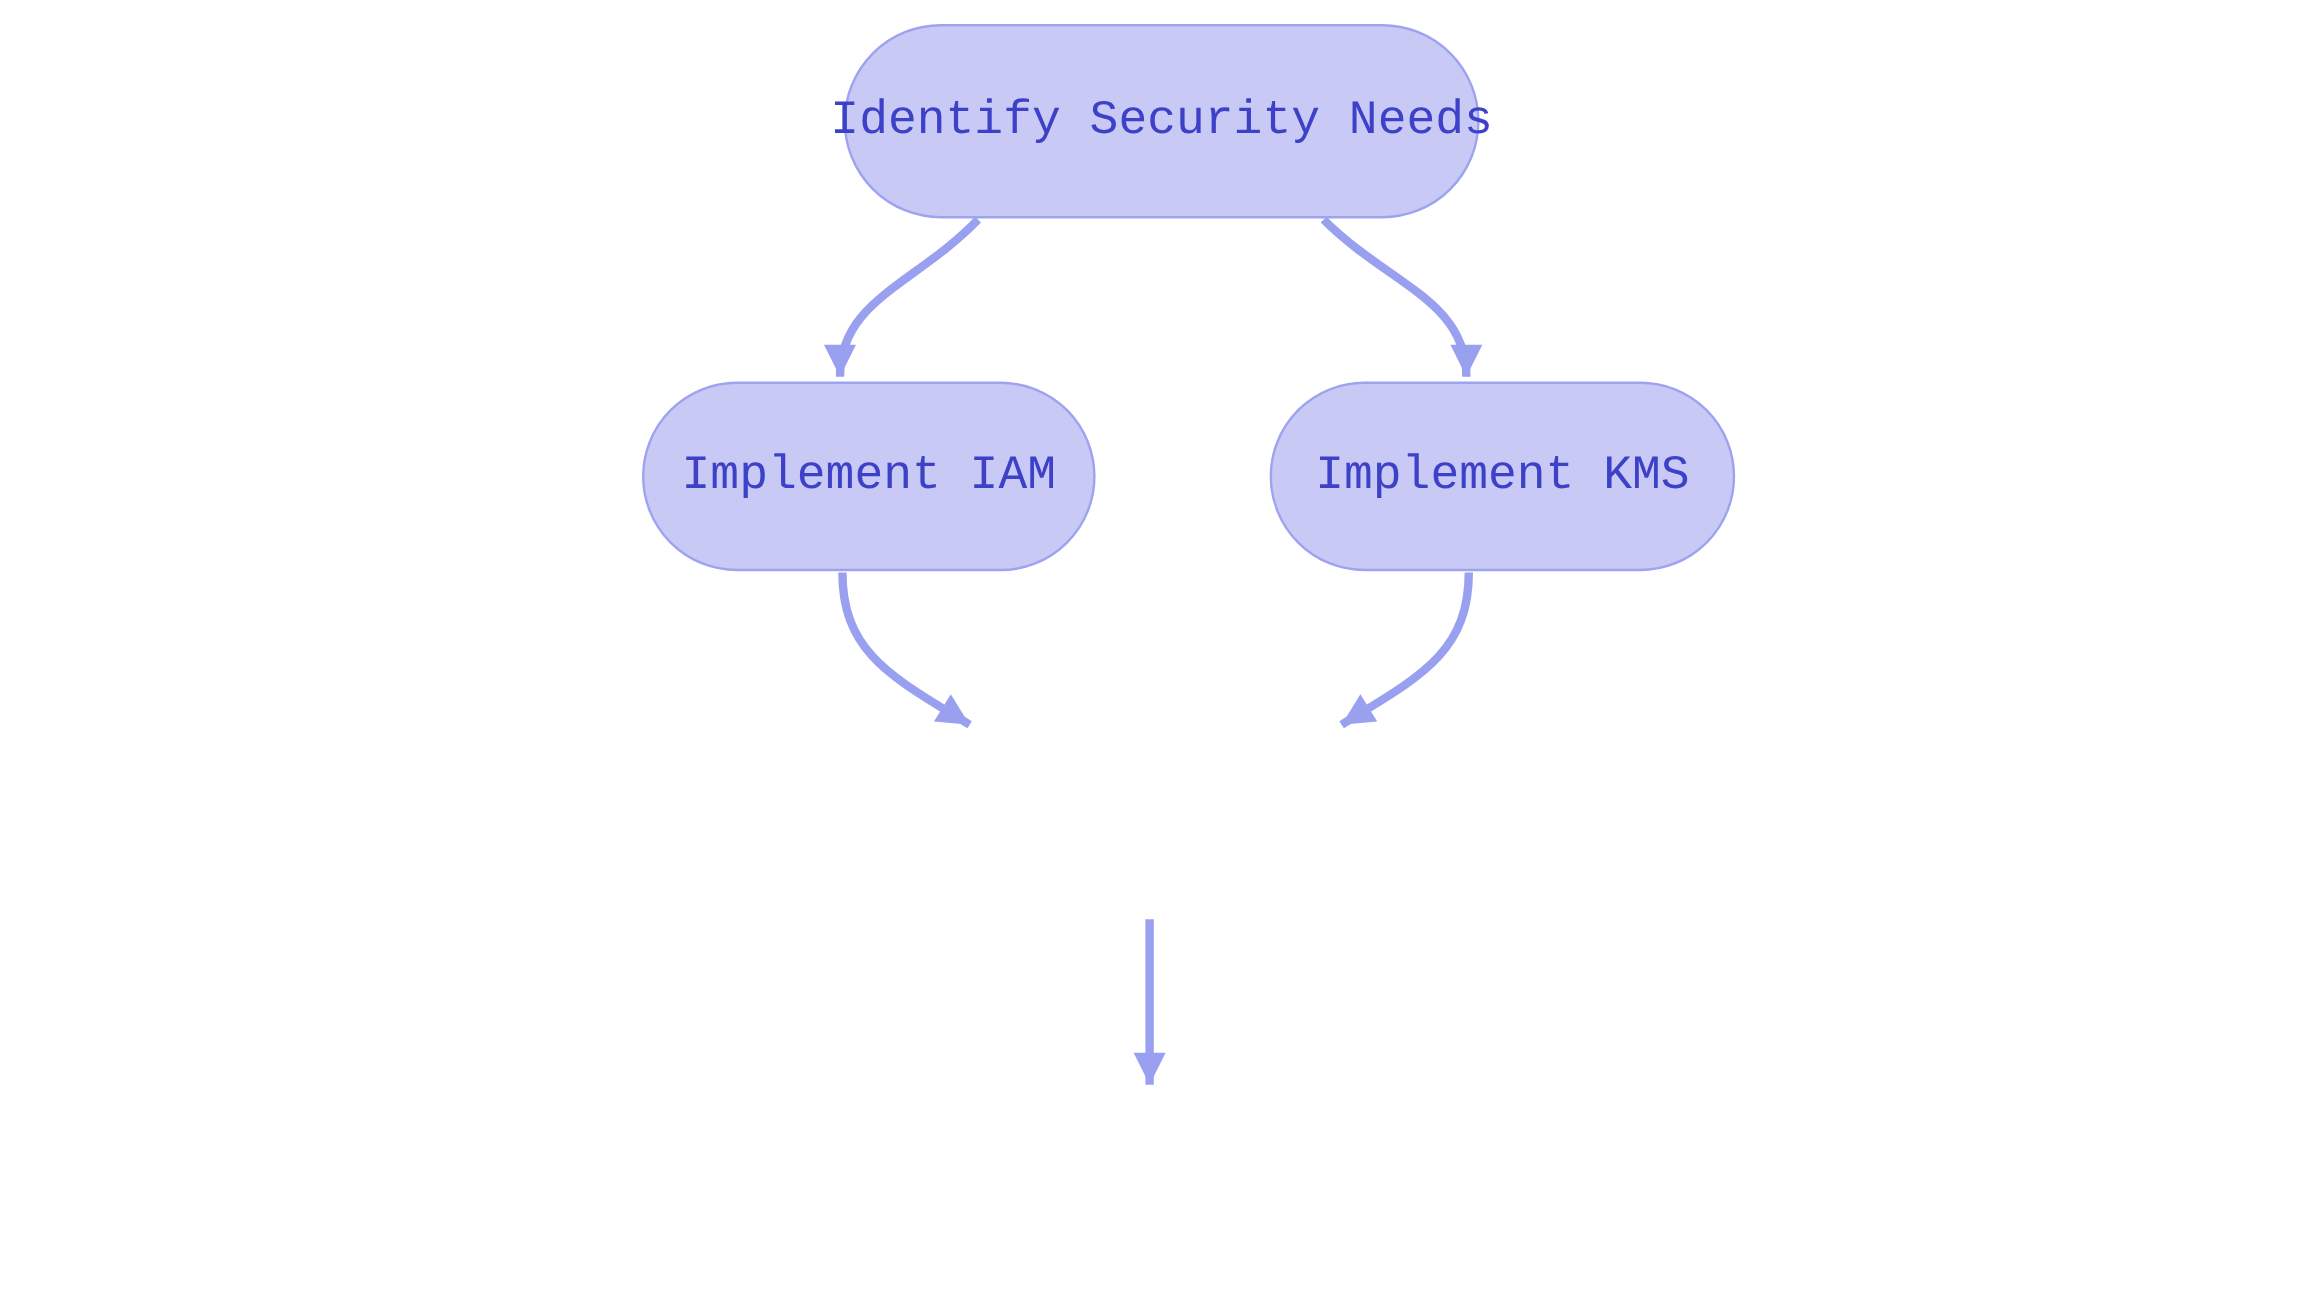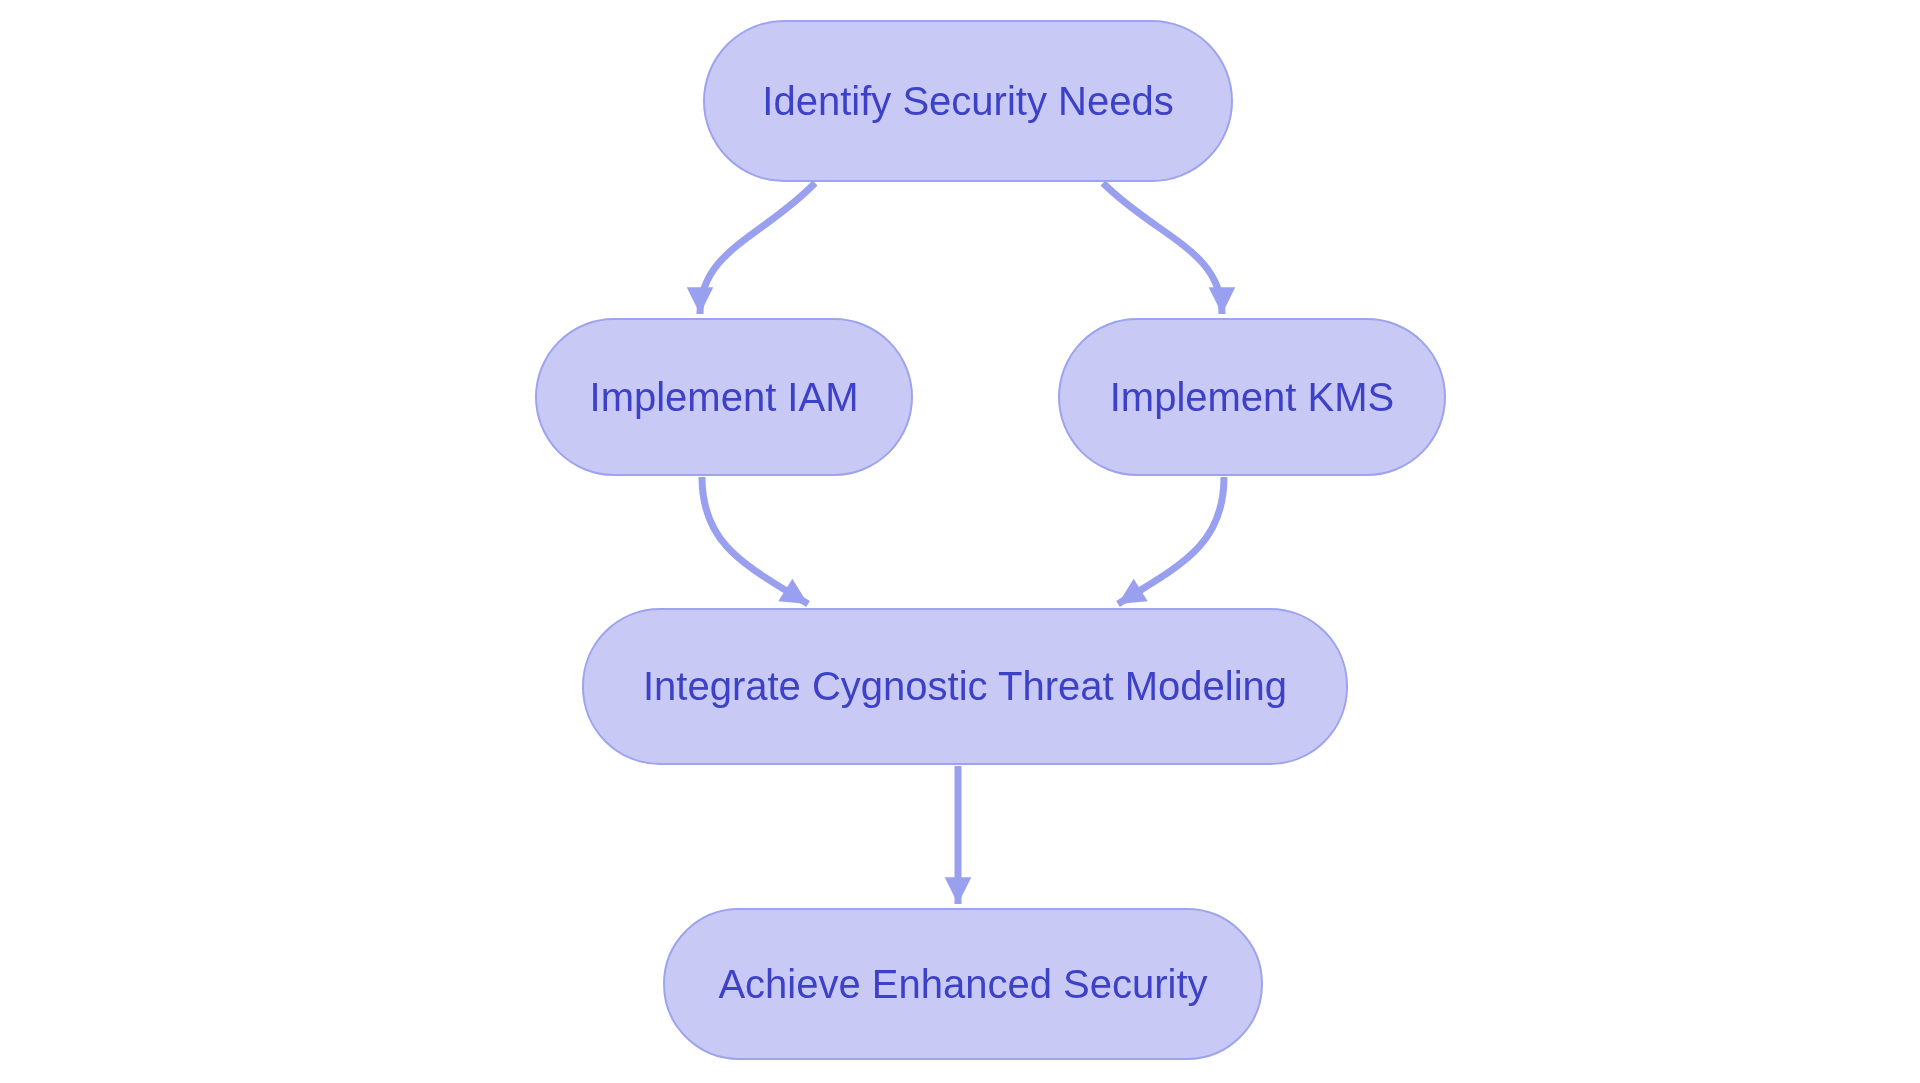--- a/index.html
+++ b/index.html
@@ -8,21 +8,21 @@
     --border:#9da3ef;
     --edge:#9aa0f0;
     --text:#3d41c8;
   }
   html,body{margin:0;padding:0;background:var(--bg);}
   .canvas{
     position:relative;
     width:1705px;height:1083px;
     overflow:hidden;
     background:var(--bg);
-    font-family:Liberation Sans, sans-serif;
+    font-family:Liberation Mono, monospace;
   }
   .edges{
     position:absolute;left:0;top:0;width:1920px;height:1083px;
   }
   .edges path.edge{
     fill:none;
     stroke:var(--edge);
     stroke-width:7;
   }
   .node{
@@ -62,20 +62,14 @@
 
   <div class="node n1">
     <span>Identify Security Needs</span>
   </div>
   <div class="node n2">
     <span>Implement IAM</span>
   </div>
   <div class="node n3">
     <span>Implement KMS</span>
   </div>
-  <div class="node n4">
-    <span>Integrate Cygnostic Threat Modeling</span>
-  </div>
-  <div class="node n5">
-    <span>Achieve Enhanced Security</span>
-  </div>
 
 </div>
 
 </body></html>

